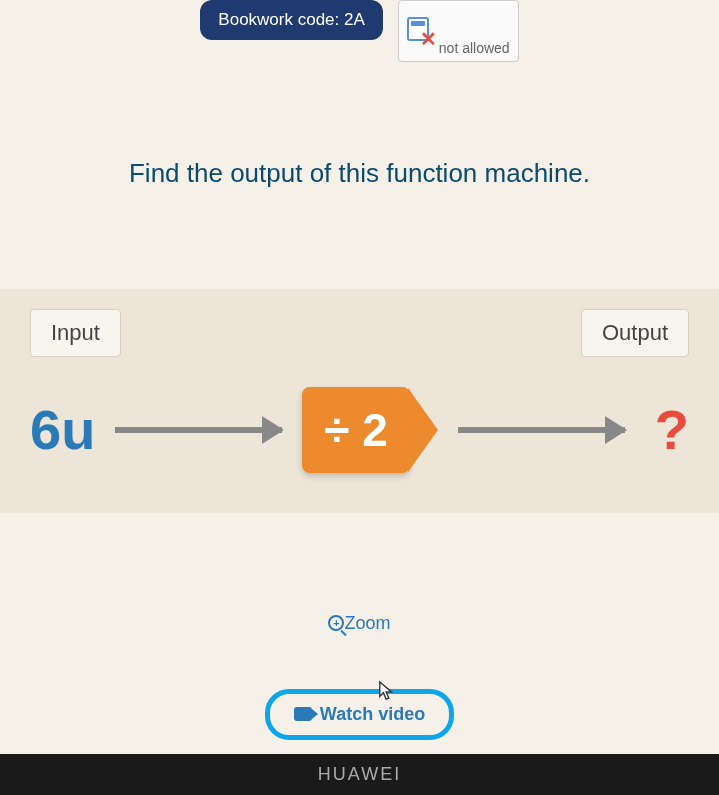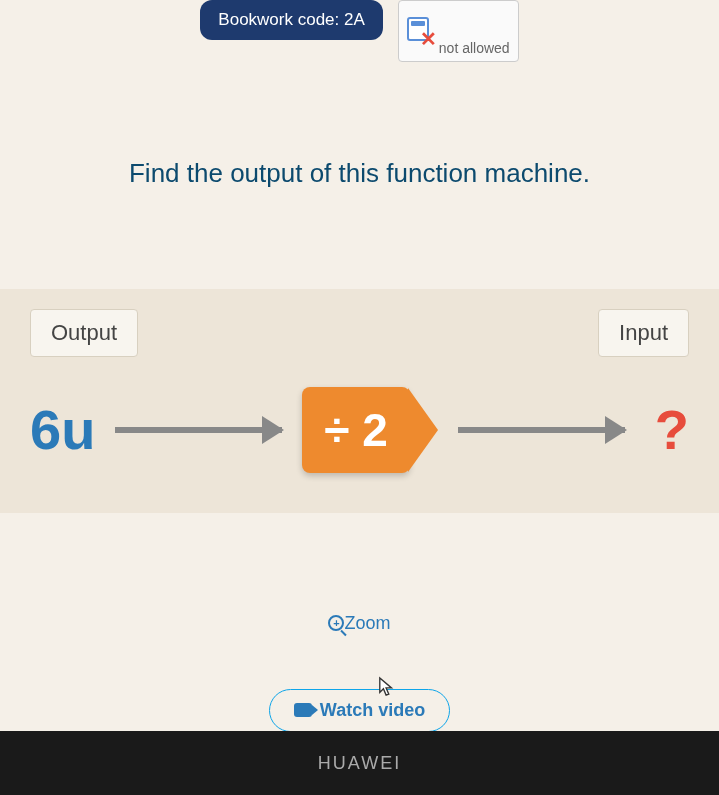--- a/index.html
+++ b/index.html
@@ -204,21 +204,21 @@
       font-size: 11px;
       color: #2b7ab8;
       font-weight: bold;
     }
     .watch-video-btn {
       display: flex;
       align-items: center;
       gap: 8px;
       margin: 55px auto 0;
       padding: 10px 24px;
-      border: 1px solid #0ea5e9;
+      border: 5px solid #0ea5e9;
       border-radius: 24px;
       background: transparent;
       color: #2b7ab8;
       font-size: 18px;
       font-weight: 600;
       cursor: pointer;
       width: fit-content;
       position: relative;
     }
     .video-icon {
@@ -246,21 +246,21 @@
       left: 108px;
       width: 18px;
       height: 22px;
       pointer-events: none;
     }
     .bottom-bar {
       position: absolute;
       bottom: 0;
       left: 0;
       right: 0;
-      height: 64px;
+      height: 41px;
       background: #1a1a1a;
       color: #aaa;
       display: flex;
       align-items: center;
       justify-content: center;
       font-size: 18px;
       letter-spacing: 2px;
       font-weight: 500;
     }
   </style>
@@ -277,22 +277,22 @@
     <div class="calc-text">
       <span>not allowed</span>
     </div>
   </div>
 </div>
 
 <div class="question">Find the output of this function machine.</div>
 
 <div class="machine-container">
   <div class="labels-row">
+    <div class="io-label">Input</div>
     <div class="io-label">Output</div>
-    <div class="io-label">Input</div>
   </div>
   <div class="machine-row">
     <div class="input-value">6u</div>
     <div class="arrow"></div>
     <div class="operation-box">
       <span>÷ 2</span>
     </div>
     <div class="arrow" style="margin-left:36px;"></div>
     <div class="output-value">?</div>
   </div>

